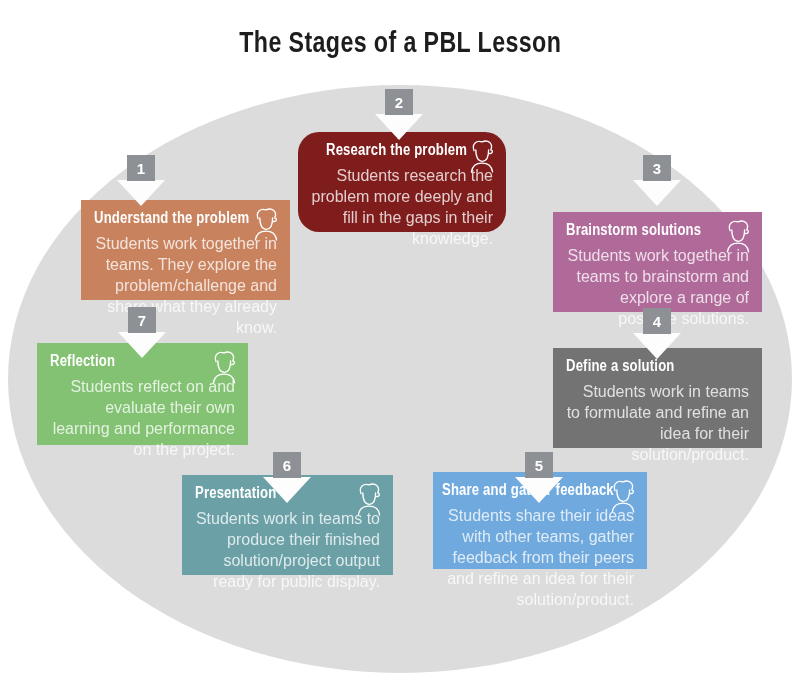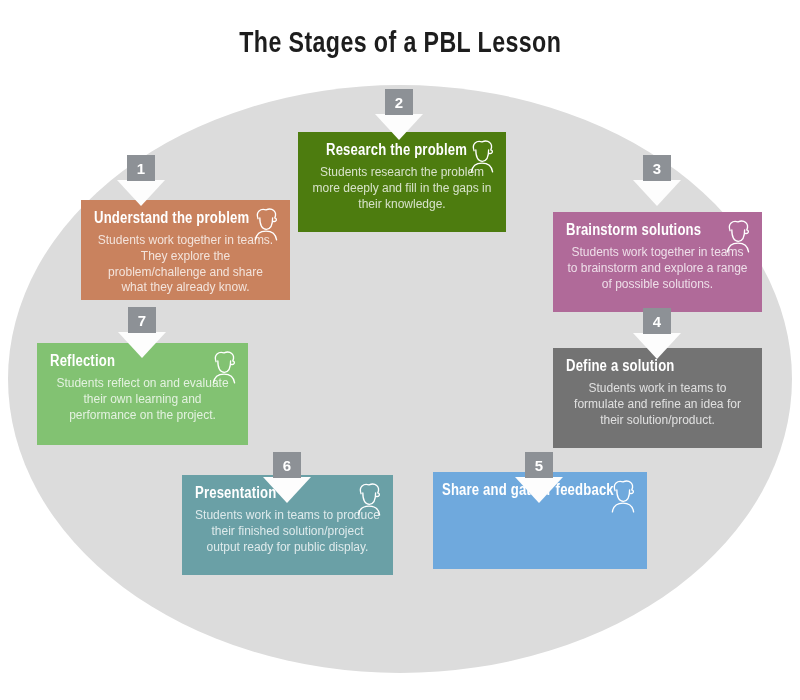--- a/index.html
+++ b/index.html
@@ -15,21 +15,21 @@
                 text-align:center; z-index:5; color:#1d1d1d;
                 font-size:29px; font-weight:bold; }
   .page-title span { display:inline-block; transform:scaleX(0.8);
                      transform-origin:center; letter-spacing:0.5px; }
 
   .card { position:absolute; z-index:1; box-sizing:border-box;
           padding:9px 13px 0 13px; color:#ffffff; }
   .card-title { font-size:16px; font-weight:bold; white-space:nowrap;
                 display:inline-block; transform:scaleX(0.82);
                 transform-origin:left top; letter-spacing:0.2px; }
-  .card-desc { font-size:12px; line-height:1.32; text-align:center;
+  .card-desc { font-size:16px; line-height:1.32; text-align:right;
                color:rgba(255,255,255,0.78); margin:6px 0 0 0; }
   .card-icon { position:absolute; top:7px; right:9px; }
 
   .badge { position:absolute; width:28px; height:26px; z-index:4;
            display:flex; align-items:center; justify-content:center;
            color:#ffffff; font-size:15px; font-weight:bold; }
   .arrow { position:absolute; width:48px; height:26px; z-index:3;
            clip-path:polygon(0 0, 100% 0, 50% 100%); }
 
   
@@ -66,21 +66,21 @@
         <path d="M8 13 C5 5 11 1 17 3 C24 0 30 5 27 12 C30 13 29 17 25 16"></path>
         <path d="M10 12 C10 21 13 25 17.5 25 C21.5 25 24.5 21 24.5 12"></path>
         <path d="M5 37 C6 30 11 27 17 27 C23 27 28 30 29 37"></path>
       </svg>
     </span>
     <p class="card-desc">Students work together in teams. They explore the problem/challenge and share what they already know.</p>
   </div>
 
   <div class="badge" id="badge-2" style="background: rgb(141, 145, 150);">2</div>
   <div class="arrow" id="arrow-2" style="background: rgb(253, 253, 253);"></div>
-  <div class="card" id="card-2" style="text-align: left; background: #4d7c0f;">
+  <div class="card" id="card-2" style="text-align: left; background: #7f1d1d; border-radius: 21px;">
     <span class="card-title" style="margin-left:15px;">Research the problem</span>
     <span class="card-icon">
       <svg width="30" height="34" viewBox="0 0 34 38" fill="none" stroke="#ffffff" stroke-width="1.5" stroke-linecap="round">
         <path d="M8 13 C5 5 11 1 17 3 C24 0 30 5 27 12 C30 13 29 17 25 16"></path>
         <path d="M10 12 C10 21 13 25 17.5 25 C21.5 25 24.5 21 24.5 12"></path>
         <path d="M5 37 C6 30 11 27 17 27 C23 27 28 30 29 37"></path>
       </svg>
     </span>
     <p class="card-desc">Students research the problem more deeply and fill in the gaps in their knowledge.</p>
   </div>
@@ -110,20 +110,21 @@
   <div class="arrow" id="arrow-5" style="background: rgb(253, 253, 253);"></div>
   <div class="card" id="card-5" style="background: rgb(111, 169, 221);">
     <span class="card-title">Share and gather feedback</span>
     <span class="card-icon">
       <svg width="30" height="34" viewBox="0 0 34 38" fill="none" stroke="#ffffff" stroke-width="1.5" stroke-linecap="round">
         <path d="M8 13 C5 5 11 1 17 3 C24 0 30 5 27 12 C30 13 29 17 25 16"></path>
         <path d="M10 12 C10 21 13 25 17.5 25 C21.5 25 24.5 21 24.5 12"></path>
         <path d="M5 37 C6 30 11 27 17 27 C23 27 28 30 29 37"></path>
       </svg>
     </span>
+    <p class="card-desc">Students share their ideas with other teams, gather feedback from their peers and refine an idea for their solution/product.</p>
   </div>
 
   <div class="badge" id="badge-6" style="background: rgb(141, 145, 150);">6</div>
   <div class="arrow" id="arrow-6" style="background: rgb(253, 253, 253);"></div>
   <div class="card" id="card-6" style="background: rgb(106, 160, 166);">
     <span class="card-title">Presentation</span>
     <span class="card-icon">
       <svg width="30" height="34" viewBox="0 0 34 38" fill="none" stroke="#ffffff" stroke-width="1.5" stroke-linecap="round">
         <path d="M8 13 C5 5 11 1 17 3 C24 0 30 5 27 12 C30 13 29 17 25 16"></path>
         <path d="M10 12 C10 21 13 25 17.5 25 C21.5 25 24.5 21 24.5 12"></path>

